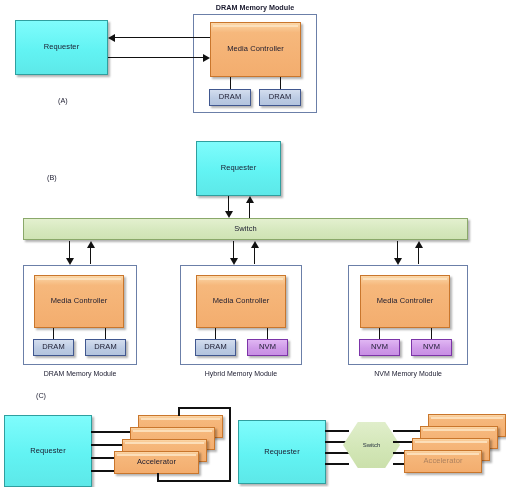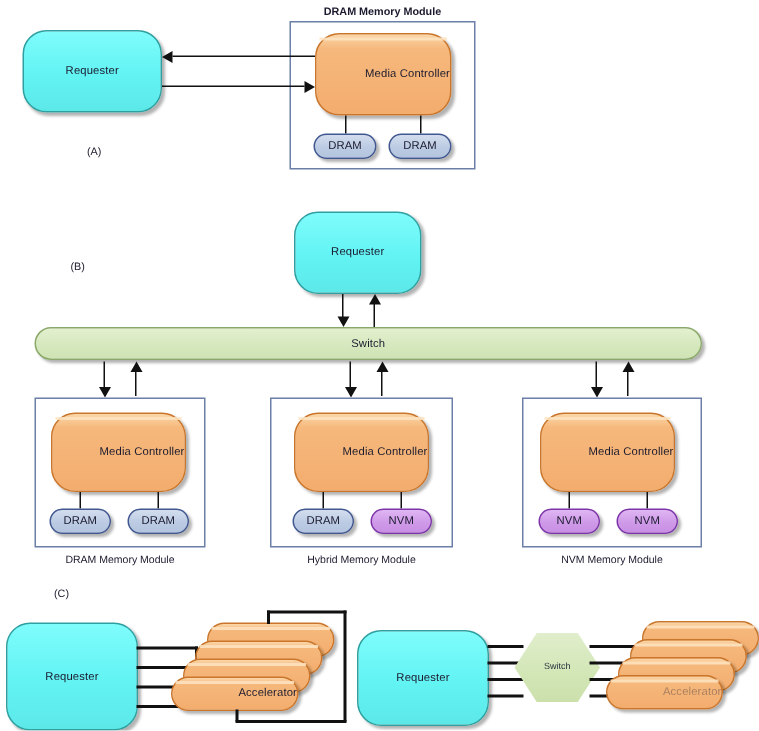--- a/index.html
+++ b/index.html
@@ -3,25 +3,25 @@
 <meta charset="utf-8">
 <style>
   html,body{margin:0;padding:0;background:#ffffff;}
   body{width:506px;height:487px;position:relative;overflow:hidden;
        font-family:"Liberation Sans","DejaVu Sans",sans-serif;color:#1a1a2e;}
   .stage{position:absolute;left:0;top:0;width:506px;height:487px;text-decoration:underline;}
   .abs{position:absolute;box-sizing:border-box;}
 
   
   .node{display:flex;align-items:center;justify-content:center;text-align:center;
-        font-size:7.5px;line-height:1.15;letter-spacing:.1px;border-radius:16px;}
+        font-size:7.5px;line-height:1.15;letter-spacing:.1px;}
   .cyan{background:linear-gradient(180deg,#7ffcfc 0%,#62f3f3 55%,#5de8e8 100%);
         border:1px solid #2f9f9f;box-shadow:2px 2px 2px rgba(0,0,0,.30);}
   .orange{background:linear-gradient(180deg,#fbd7a8 0%,#f6b87c 18%,#f3ad6e 100%);
-          border:1px solid #c9762c;box-shadow:2px 2px 2px rgba(0,0,0,.30);justify-content:flex-end;}
+          border:1px solid #c9762c;box-shadow:2px 2px 2px rgba(0,0,0,.30);}
   .orange::before{content:"";position:absolute;left:2px;right:2px;top:2px;height:2px;
                   background:#fde4c2;opacity:.85;}
   .blue{background:linear-gradient(180deg,#d3ddee 0%,#bccbe3 55%,#b3c4de 100%);
         border:1px solid #40578f;box-shadow:2px 2px 2px rgba(0,0,0,.30);justify-content:center;}
   .purple{background:linear-gradient(180deg,#e0b6f3 0%,#cf9ae8 55%,#c88fe4 100%);
           border:1px solid #7c34a8;box-shadow:2px 2px 2px rgba(0,0,0,.30);}
   .green{background:linear-gradient(180deg,#e3f0cf 0%,#d6e8be 55%,#cfe3b4 100%);
          border:1px solid #8aa86a;box-shadow:2px 2px 2px rgba(0,0,0,.30);}
 
   

